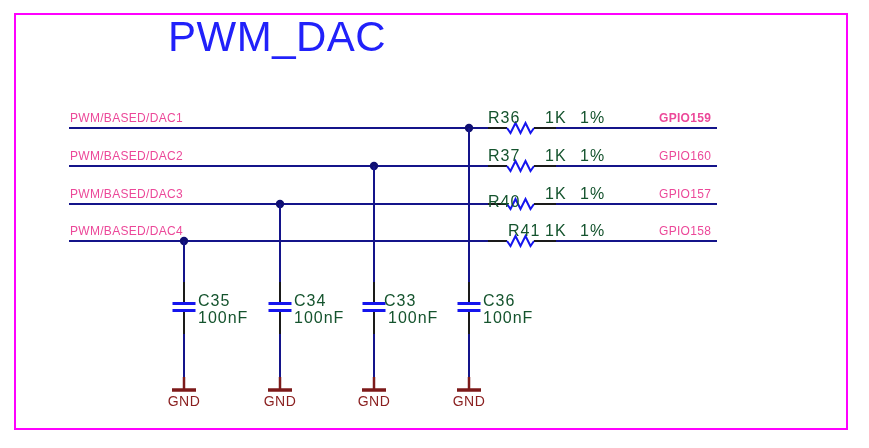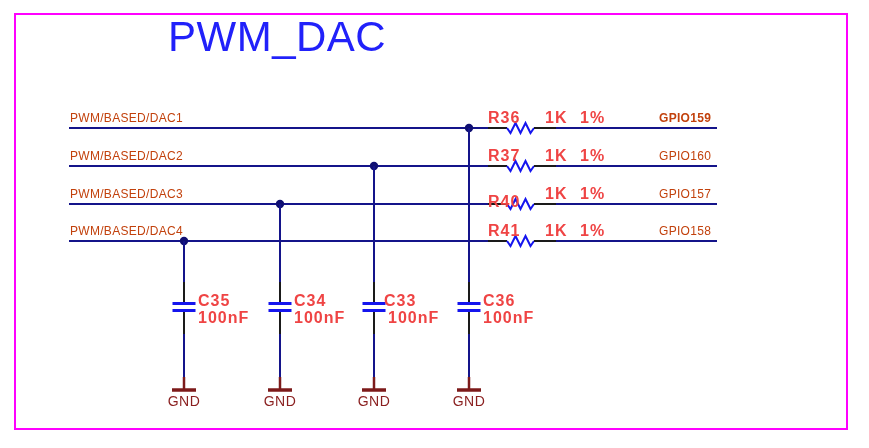--- a/index.html
+++ b/index.html
@@ -21,28 +21,27 @@
     line-height:1;
     white-space:nowrap;
   }
   .title{
     font-size:42px;
     color:#2121FA;
     letter-spacing:0.5px;
   }
   .net{
     font-size:12px;
-    color:#c2410c;
+    color:#ec4899;
     letter-spacing:0.3px;
   }
   .comp{
     font-size:16px;
-    color:#ef4444;
+    color:#14532d;
     letter-spacing:1px;
-    font-weight:bold;
   }
   .gnd-t{
     font-size:14px;
     color:#8A1F1F;
     letter-spacing:0.5px;
     width:44px;
     text-align:center;
   }
   svg{position:absolute;left:0;top:0;}
   .wire{stroke:#14148A;stroke-width:2;fill:none;}
@@ -157,21 +156,21 @@
   <div class="lbl comp" style="left:580px;top:148px;">1%</div>
   <div class="lbl net" style="left:659px;top:150px;">GPIO160</div>
 
   <div class="lbl net" style="left:70px;top:188px;">PWM/BASED/DAC3</div>
   <div class="lbl comp" style="left:488px;top:186px;margin-top:8px;">R40</div>
   <div class="lbl comp" style="left:545px;top:186px;">1K</div>
   <div class="lbl comp" style="left:580px;top:186px;">1%</div>
   <div class="lbl net" style="left:659px;top:188px;">GPIO157</div>
 
   <div class="lbl net" style="left:70px;top:225px;">PWM/BASED/DAC4</div>
-  <div class="lbl comp" style="left:488px;top:223px;">R41</div>
+  <div class="lbl comp" style="left:508px;top:223px;">R41</div>
   <div class="lbl comp" style="left:545px;top:223px;">1K</div>
   <div class="lbl comp" style="left:580px;top:223px;">1%</div>
   <div class="lbl net" style="left:659px;top:225px;">GPIO158</div>
 
   <div class="lbl comp" style="left:198px;top:293px;">C35</div>
   <div class="lbl comp" style="left:198px;top:310px;">100nF</div>
   <div class="lbl gnd-t" style="left:162px;top:394px;">GND</div>
 
   <div class="lbl comp" style="left:294px;top:293px;">C34</div>
   <div class="lbl comp" style="left:294px;top:310px;">100nF</div>

